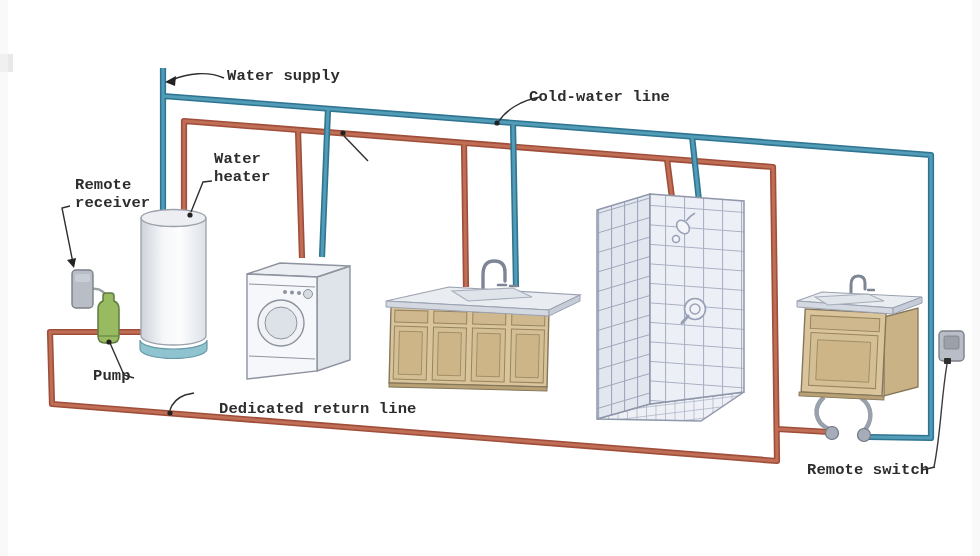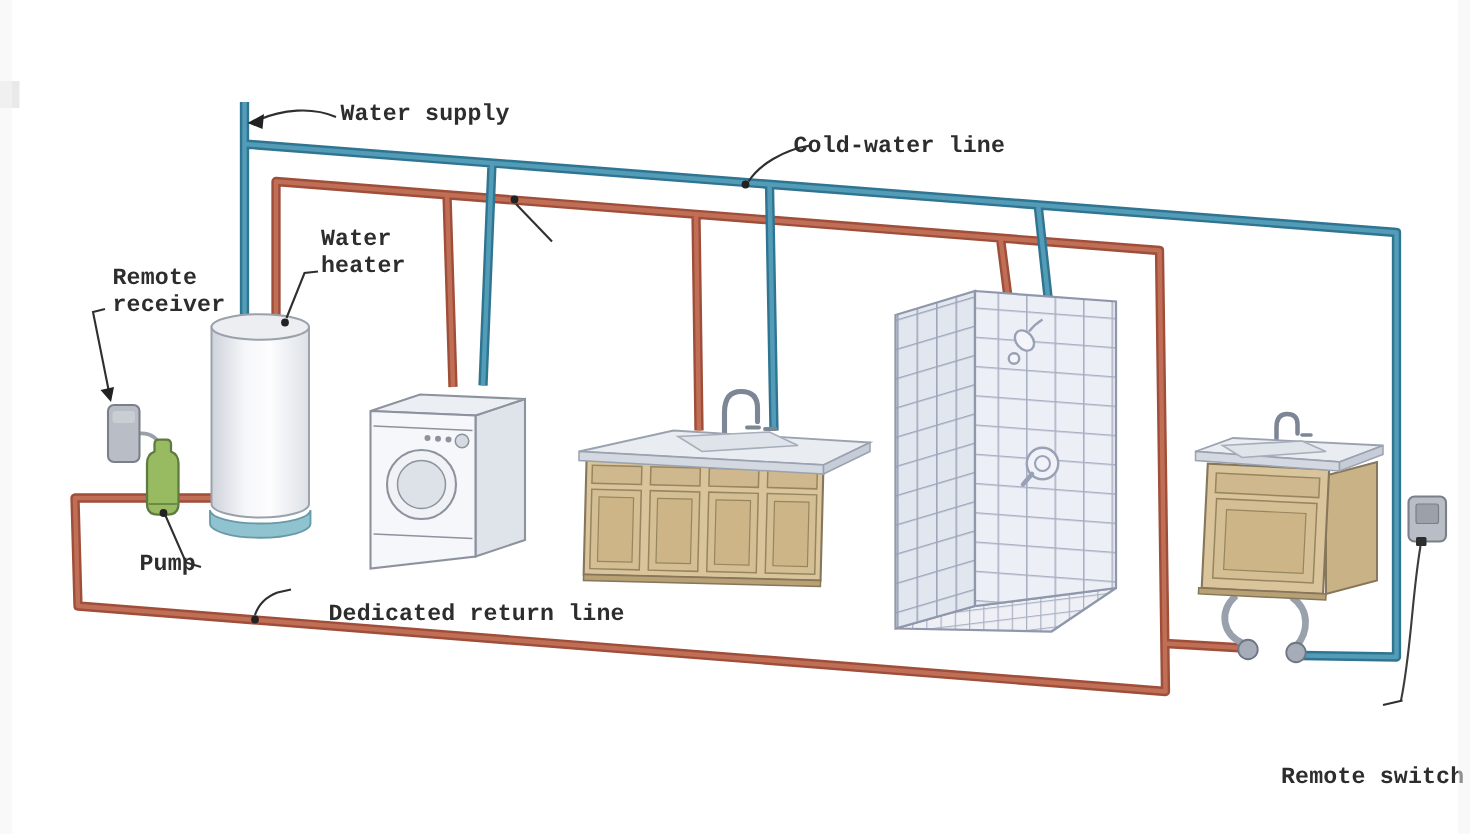--- a/index.html
+++ b/index.html
@@ -181,19 +181,19 @@
     <polygon points="74,268 67,260 76,258"></polygon>
   </g>
 </svg>
 
 <div class="lbl" style="left:227px;top:67px;">Water supply</div>
 <div class="lbl" style="left:529px;top:88px;">Cold-water line</div>
 <div class="lbl wrap" style="left:214px;top:150px;width:72px;">Water heater</div>
 <div class="lbl wrap" style="left:75px;top:176px;width:84px;">Remote receiver</div>
 <div class="lbl" style="left:93px;top:367px;">Pump</div>
 <div class="lbl" style="left:199px;top:400px;margin-left:20px;">Dedicated return line</div>
-<div class="lbl" style="left:854px;top:461px;margin-top:48px;">Remote switch</div>
+<div class="lbl" style="left:807px;top:461px;">Remote switch</div>
 
 <div class="artifact" style="left:0;top:54px;width:13px;height:18px;background:#e9e9e9;"></div>
 <div class="artifact" style="left:0;top:0;width:8px;height:556px;background:#f5f5f5;opacity:.6;"></div>
 <div class="artifact" style="left:972px;top:0;width:8px;height:556px;background:#f4f4f4;opacity:.5;"></div>
 
 </div>
 
 </body></html>

